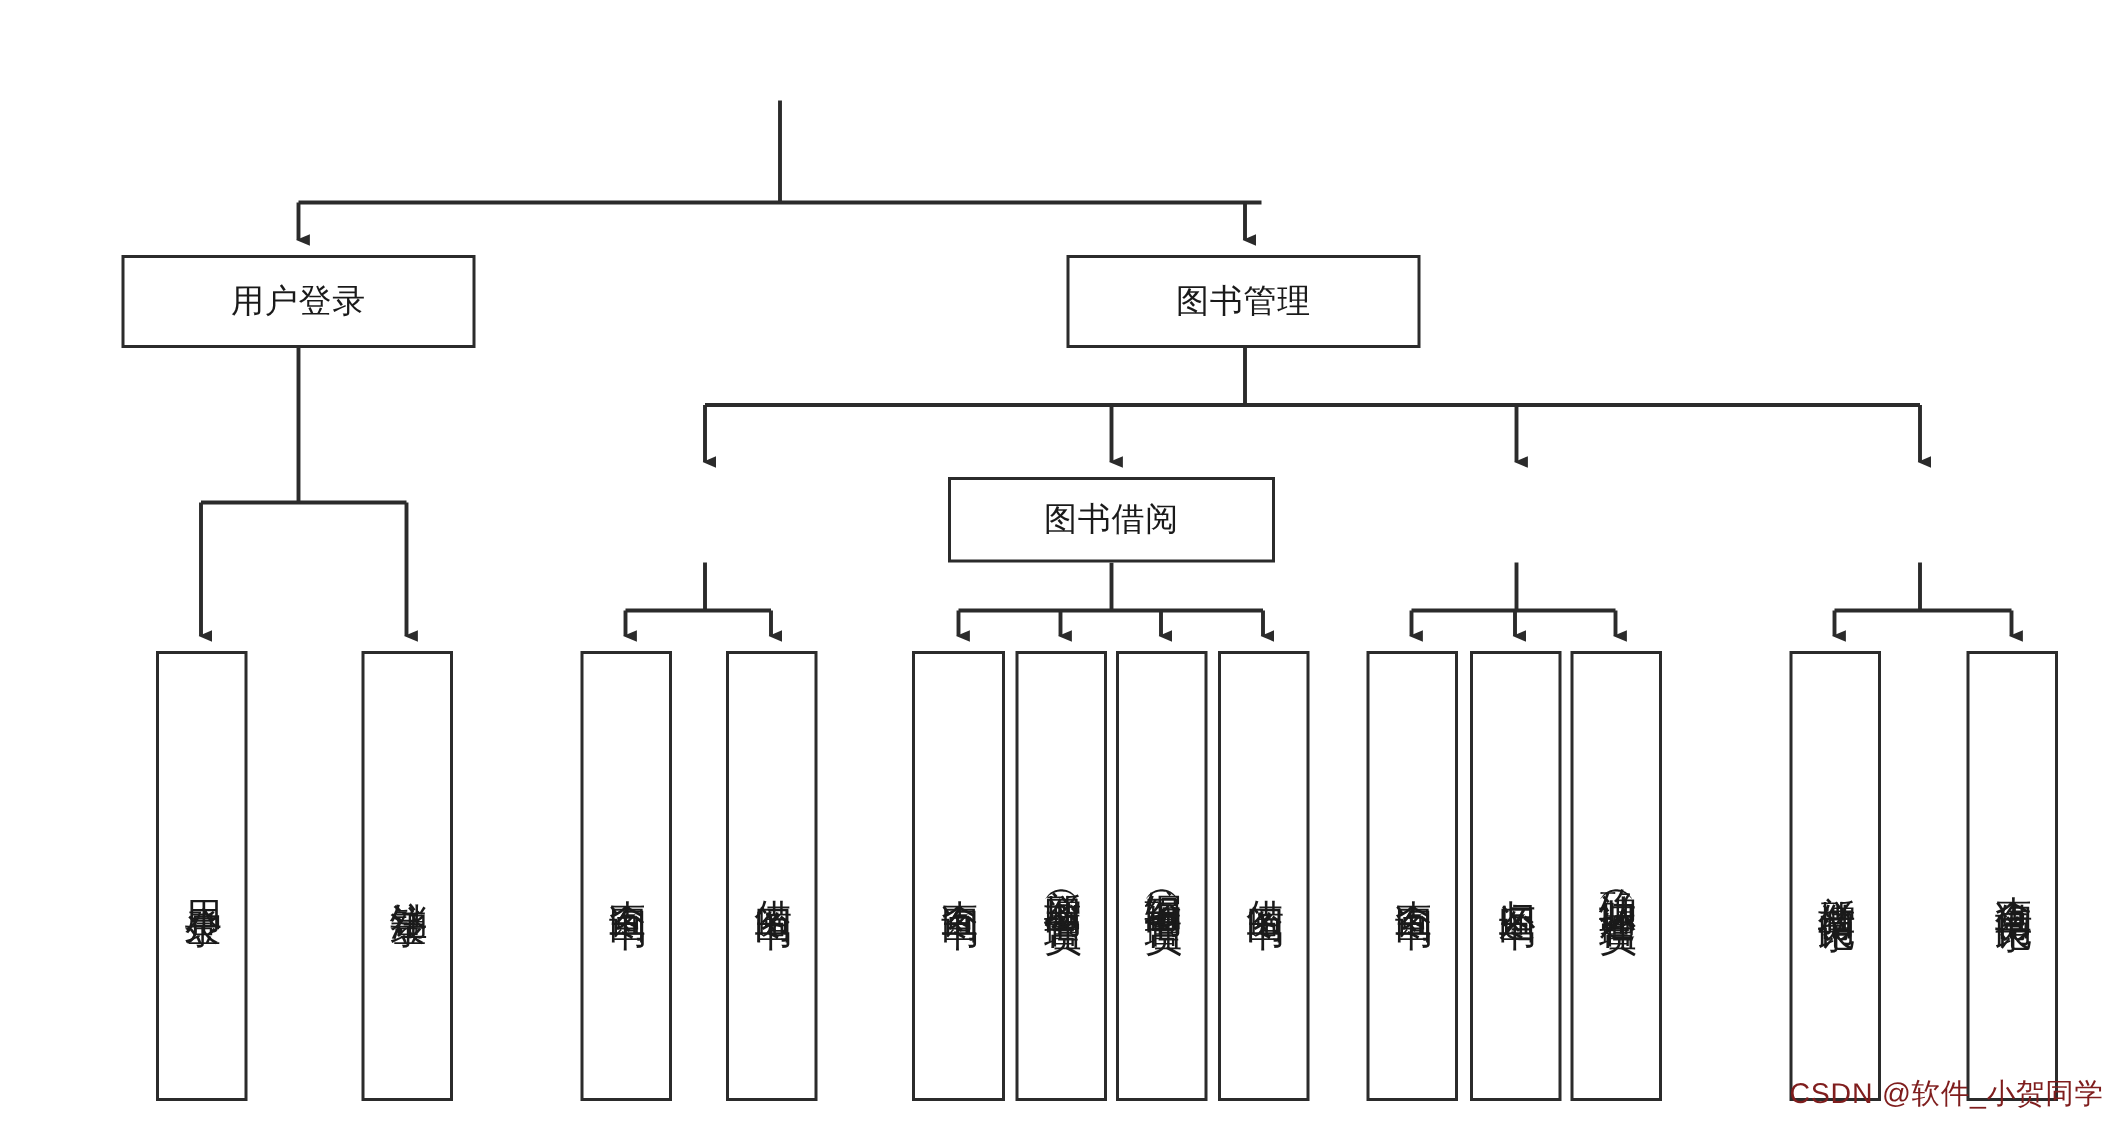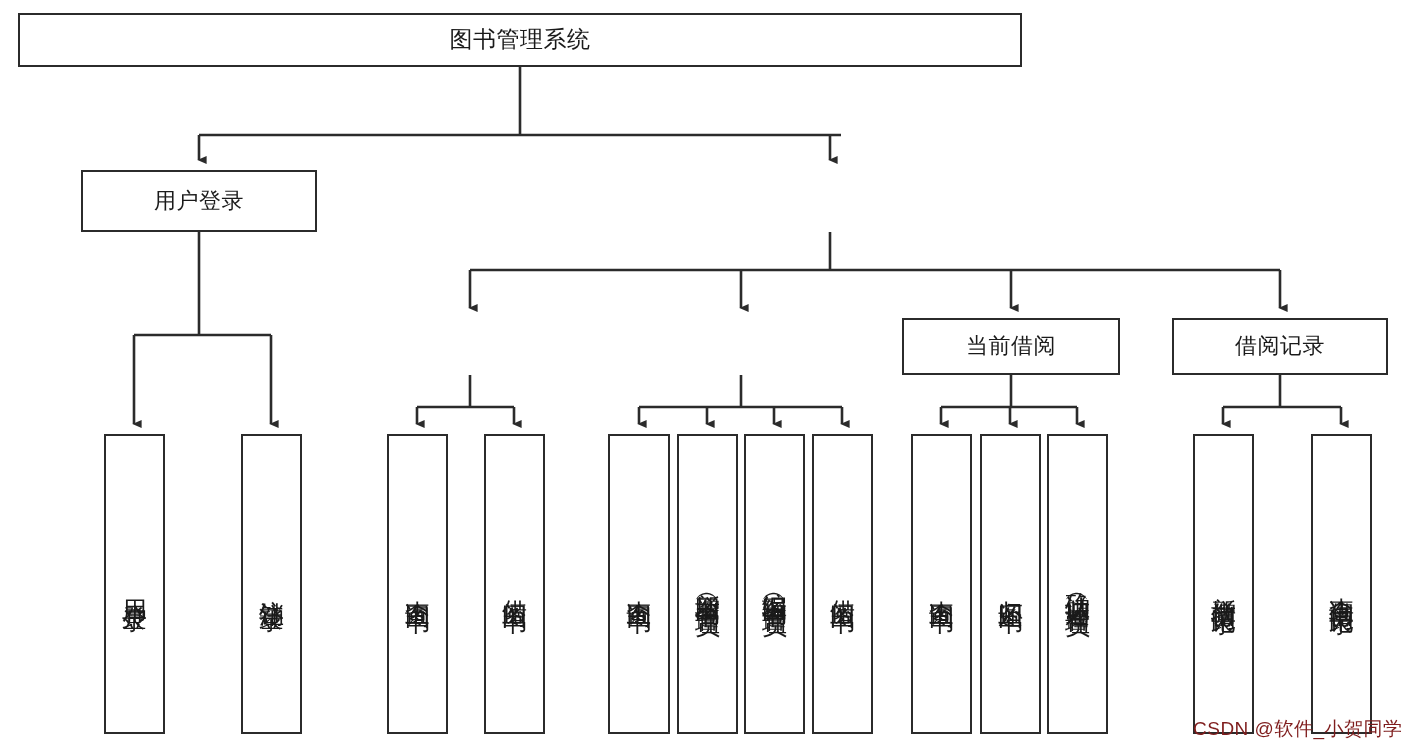--- a/index.html
+++ b/index.html
@@ -122,33 +122,30 @@
       <path d="M 1010 407 L 1010 424" marker-end="url(#arrowhead)"></path>
       <path d="M 1077 407 L 1077 424" marker-end="url(#arrowhead)"></path>
 
       <path d="M 1280 375 L 1280 407"></path>
       <path d="M 1223 407 L 1341 407"></path>
       <path d="M 1223 407 L 1223 424" marker-end="url(#arrowhead)"></path>
       <path d="M 1341 407 L 1341 424" marker-end="url(#arrowhead)"></path>
     </g>
   </svg>
 
-  <div class="node horiz root" style="left:18px; top:13px; width:1004px; height:54px;">
-    <span class="node-label">图书管理系统</span>
-  </div>
 
   <div class="node horiz" style="left:81px; top:170px; width:236px; height:62px;">
     <span class="node-label">用户登录</span>
   </div>
+  <div class="node horiz" style="left:711px; top:170px; width:236px; height:62px;">
+    <span class="node-label">图书管理</span>
+  </div>
 
-  <div class="node horiz" style="left:902px; top:318px; width:218px; height:57px;">
-    <span class="node-label">当前借阅</span>
-  </div>
-  <div class="node horiz" style="left:1172px; top:318px; width:216px; height:57px;">
-    <span class="node-label">借阅记录</span>
+  <div class="node horiz" style="left:632px; top:318px; width:218px; height:57px;">
+    <span class="node-label">图书借阅</span>
   </div>
 
   <div class="node leaf" style="left:104px; top:434px; width:61px; height:300px;">
     <span class="node-label">用户登录</span>
   </div>
   <div class="node leaf" style="left:241px; top:434px; width:61px; height:300px;">
     <span class="node-label">注销登录</span>
   </div>
 
   <div class="node leaf" style="left:387px; top:434px; width:61px; height:300px;">

